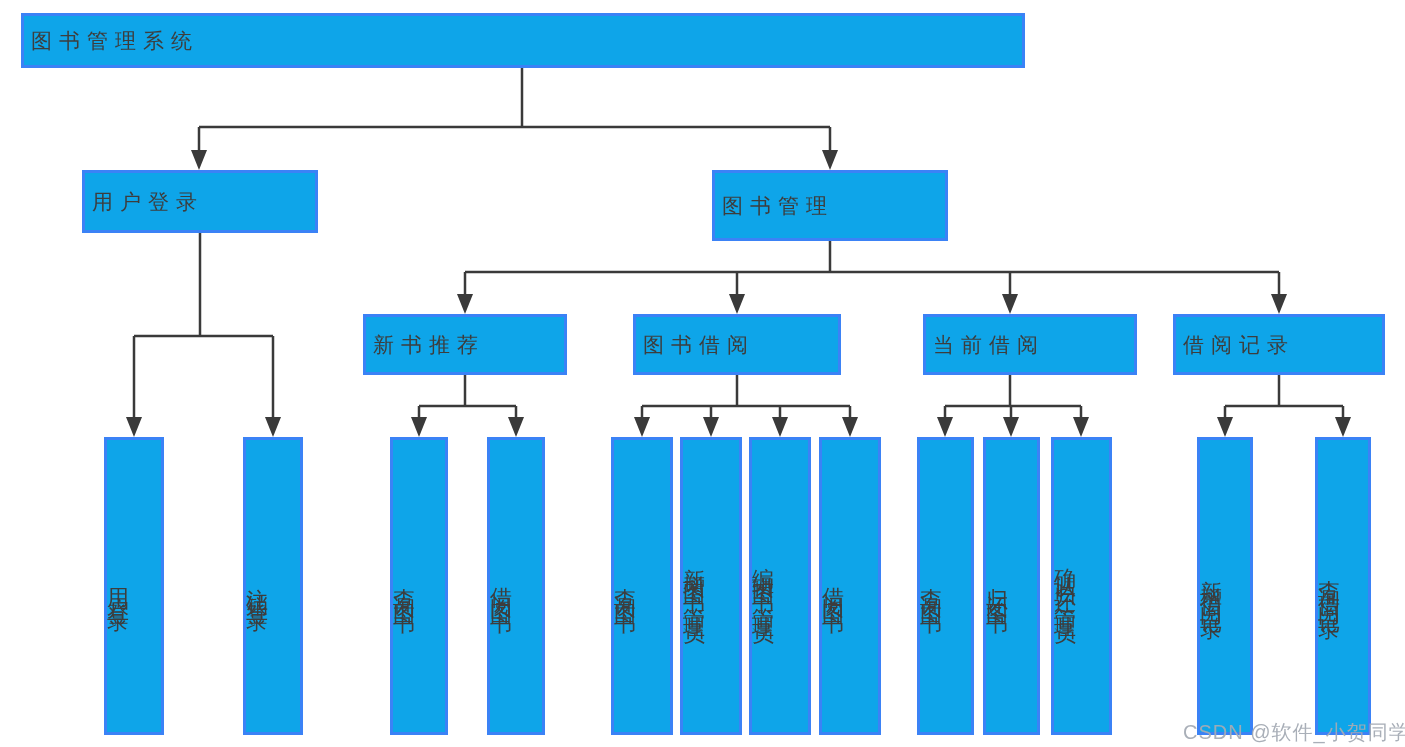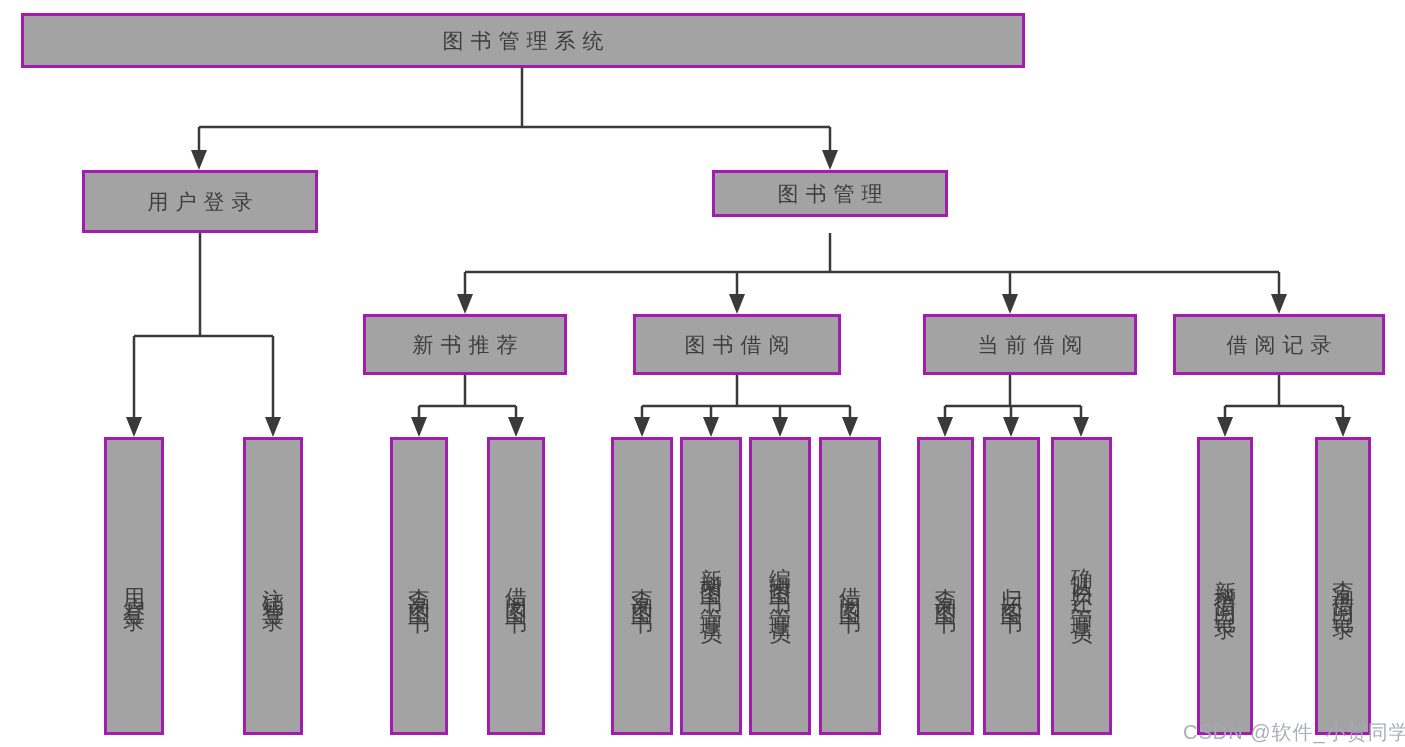--- a/index.html
+++ b/index.html
@@ -2,22 +2,22 @@
 <html><head>
 <meta charset="utf-8">
 <style>
   html,body { margin:0; padding:0; background:#ffffff; }
   #stage {
     position:relative; width:1405px; height:747px; background:#ffffff;
     font-family:"Liberation Sans", sans-serif; color:#3d3d3d; overflow:hidden;
   }
   #wires { position:absolute; left:0; top:0; width:1405px; height:747px; }
   .box {
-    position:absolute; box-sizing:border-box; border:3px solid #a21caf;
-    background:#a3a3a3; display:flex; align-items:center; justify-content:center;
+    position:absolute; box-sizing:border-box; border:3px solid #3b82f6;
+    background:#0ea5e9; display:flex; align-items:center; 
   }
   .lbl {
     font-size:21px; letter-spacing:7px; text-indent:7px;
     white-space:nowrap; color:#3d3d3d;
   }
   .vlbl {
     writing-mode:vertical-rl; text-orientation:mixed;
     font-size:22px; letter-spacing:8px; line-height:1;
     white-space:nowrap; color:#3d3d3d;
   }
@@ -108,21 +108,21 @@
     </g>
   </svg>
 
   <div class="box" style="left:21px; top:13px; width:1004px; height:55px;">
     <span class="lbl">图书管理系统</span>
   </div>
 
   <div class="box" style="left:82px; top:170px; width:236px; height:63px;">
     <span class="lbl">用户登录</span>
   </div>
-  <div class="box" style="left:712px; top:170px; width:236px; height:47px;">
+  <div class="box" style="left:712px; top:170px; width:236px; height:71px;">
     <span class="lbl">图书管理</span>
   </div>
 
   <div class="box" style="left:363px; top:314px; width:204px; height:61px;">
     <span class="lbl">新书推荐</span>
   </div>
   <div class="box" style="left:633px; top:314px; width:208px; height:61px;">
     <span class="lbl">图书借阅</span>
   </div>
   <div class="box" style="left:923px; top:314px; width:214px; height:61px;">

